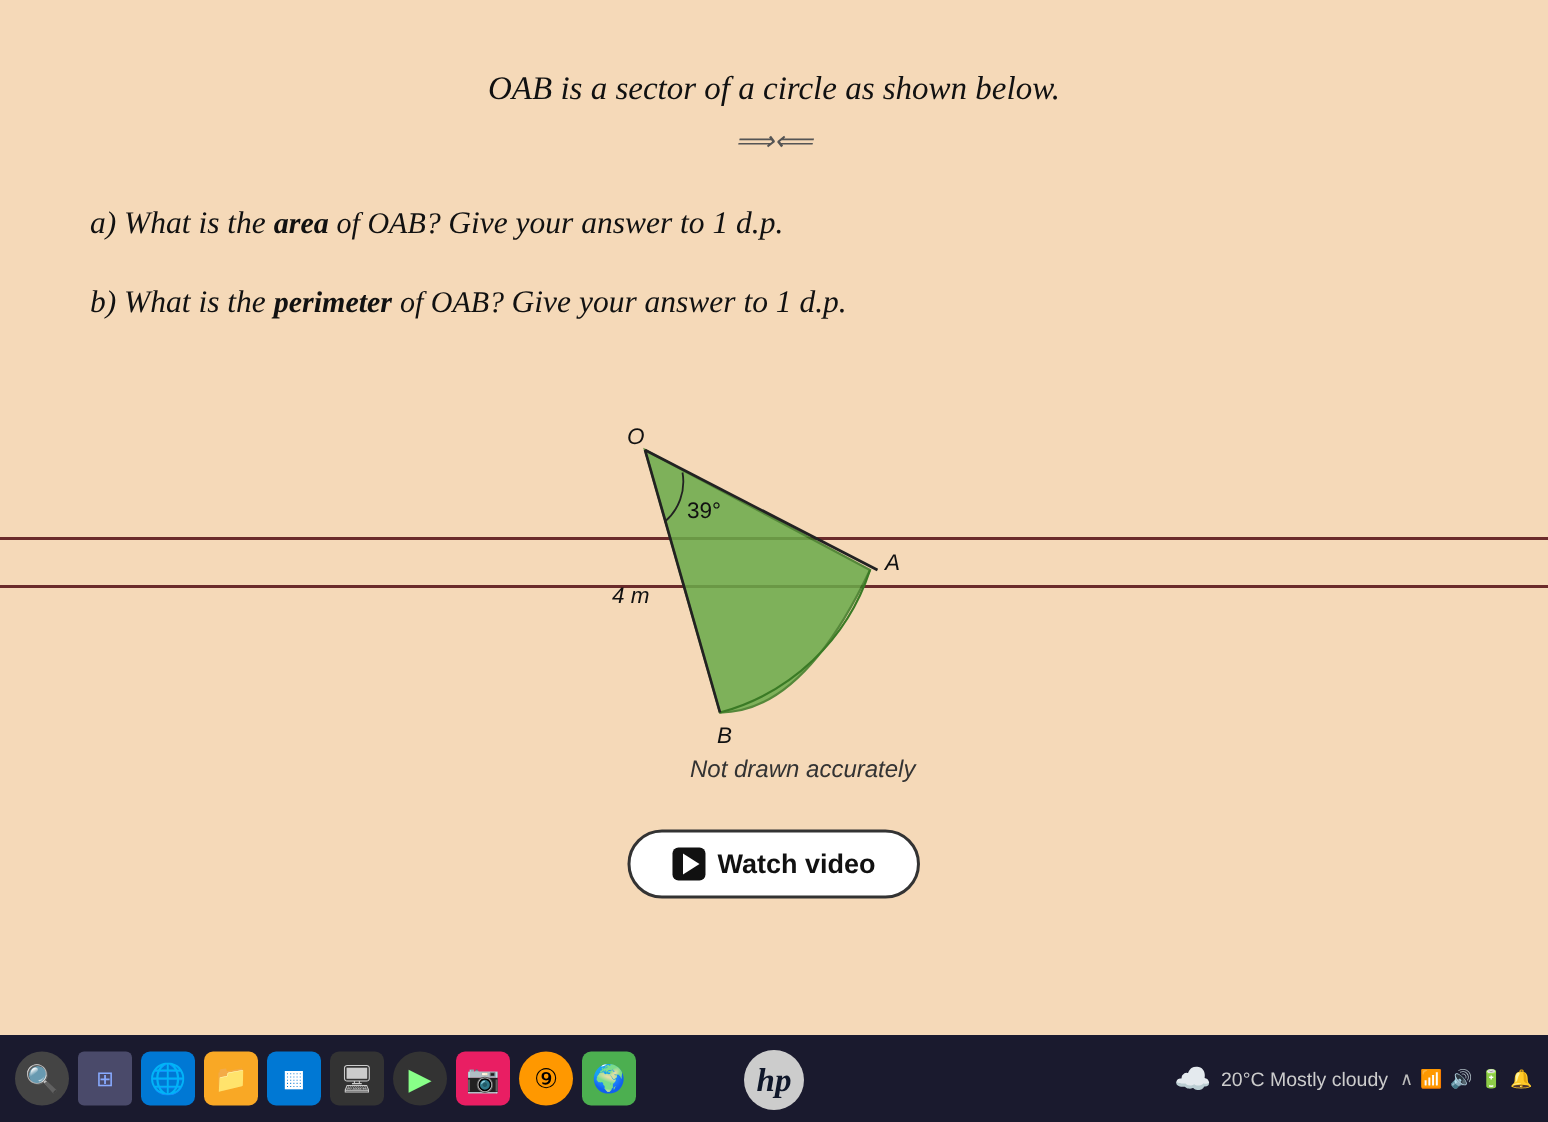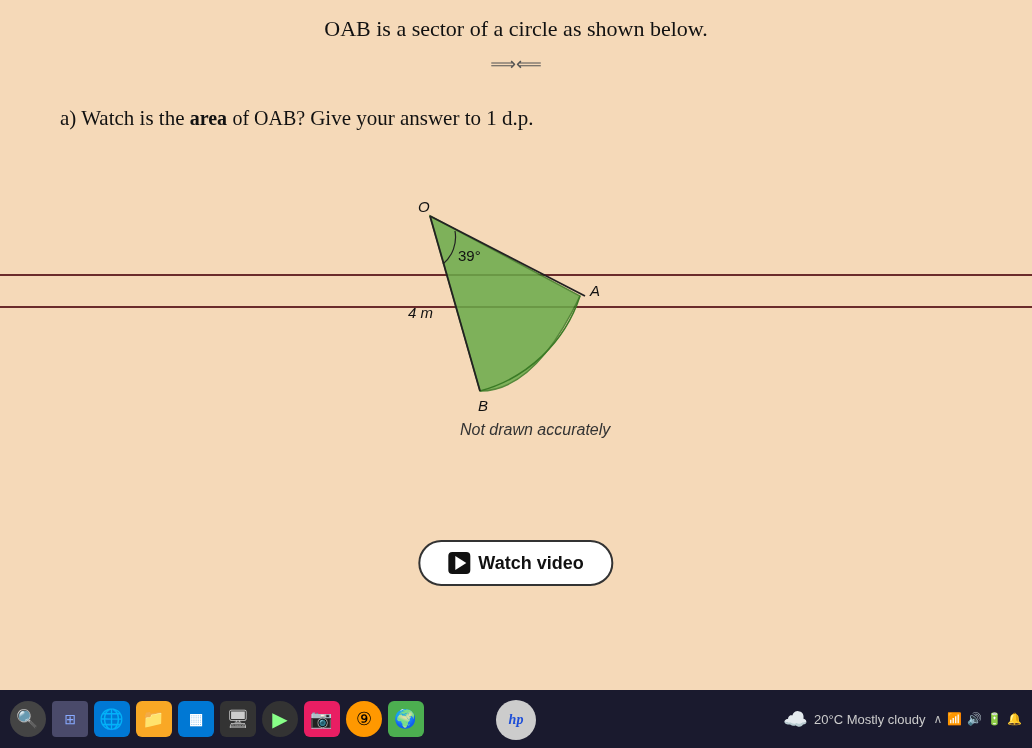--- a/index.html
+++ b/index.html
@@ -7,22 +7,23 @@
       width: 1032px;
       height: 748px;
       background: #f5d9b8;
       font-family: Georgia, 'Times New Roman', serif;
       overflow: hidden;
       position: relative;
     }
 
     
     .main-content {
-      padding: 14px 60px 0 60px;
+      padding: 44px 60px 0 60px;
       position: relative;
+      font-style: italic;
     }
 
     .title-line {
       text-align: center;
       font-size: 22px;
       color: #111;
       margin-bottom: 8px;
       line-height: 1.4;
     }
 
@@ -99,21 +100,21 @@
       align-items: center;
       gap: 8px;
       background: #fff;
       border: 2px solid #333;
       border-radius: 30px;
       padding: 10px 28px;
       font-size: 18px;
       font-weight: bold;
       color: #111;
       cursor: pointer;
-      margin: 14px auto;
+      margin: 1px auto;
       width: fit-content;
       position: absolute;
       bottom: 10px;
       left: 50%;
       transform: translateX(-50%);
     }
 
     .watch-video-btn .play-icon {
       width: 22px;
       height: 22px;
@@ -210,22 +211,22 @@
     .hp-logo {
       width: 40px;
       height: 40px;
       background: #ccc;
       border-radius: 50%;
       display: flex;
       align-items: center;
       justify-content: center;
       font-style: italic;
       font-weight: bold;
-      font-size: 14px;
-      color: #1d4ed8;
+      font-size: 22px;
+      color: #0f172a;
       font-family: Arial, sans-serif;
       text-align: right;
     }
 
     .sys-tray {
       display: flex;
       align-items: center;
       gap: 5px;
       color: #bbb;
       font-size: 12px;
@@ -252,26 +253,32 @@
 
   <div class="main-content">
     <div class="title-line">
       <span>OAB is a sector of a circle as shown below.</span>
     </div>
     <div class="divider-line">
       ⟹⟸
     </div>
 
     <div class="question-line">
-      <span>a) Watch is the</span>
+      <span>a) What is the</span>
       <span class="bold large-font">area</span>
       <span class="large-font"> of OAB? </span>
       <span>Give your answer to 1 d.p.</span>
     </div>
 
+    <div class="question-line">
+      <span>b) What is the</span>
+      <span class="bold large-font">perimeter</span>
+      <span class="large-font"> of OAB? </span>
+      <span>Give your answer to 1 d.p.</span>
+    </div>
   </div>
 
   <div class="diagram-area">
 
     <div class="h-line-top"></div>
     <div class="h-line-bottom"></div>
 
     <svg class="sector-svg" width="320" height="230" viewBox="0 0 320 230">
 
       <path d="M 80 20 L 230 100 Q 185 195 130 195 Z" fill="#6aab4a" stroke="#3a7a25" stroke-width="1.5" opacity="0.85"></path>

